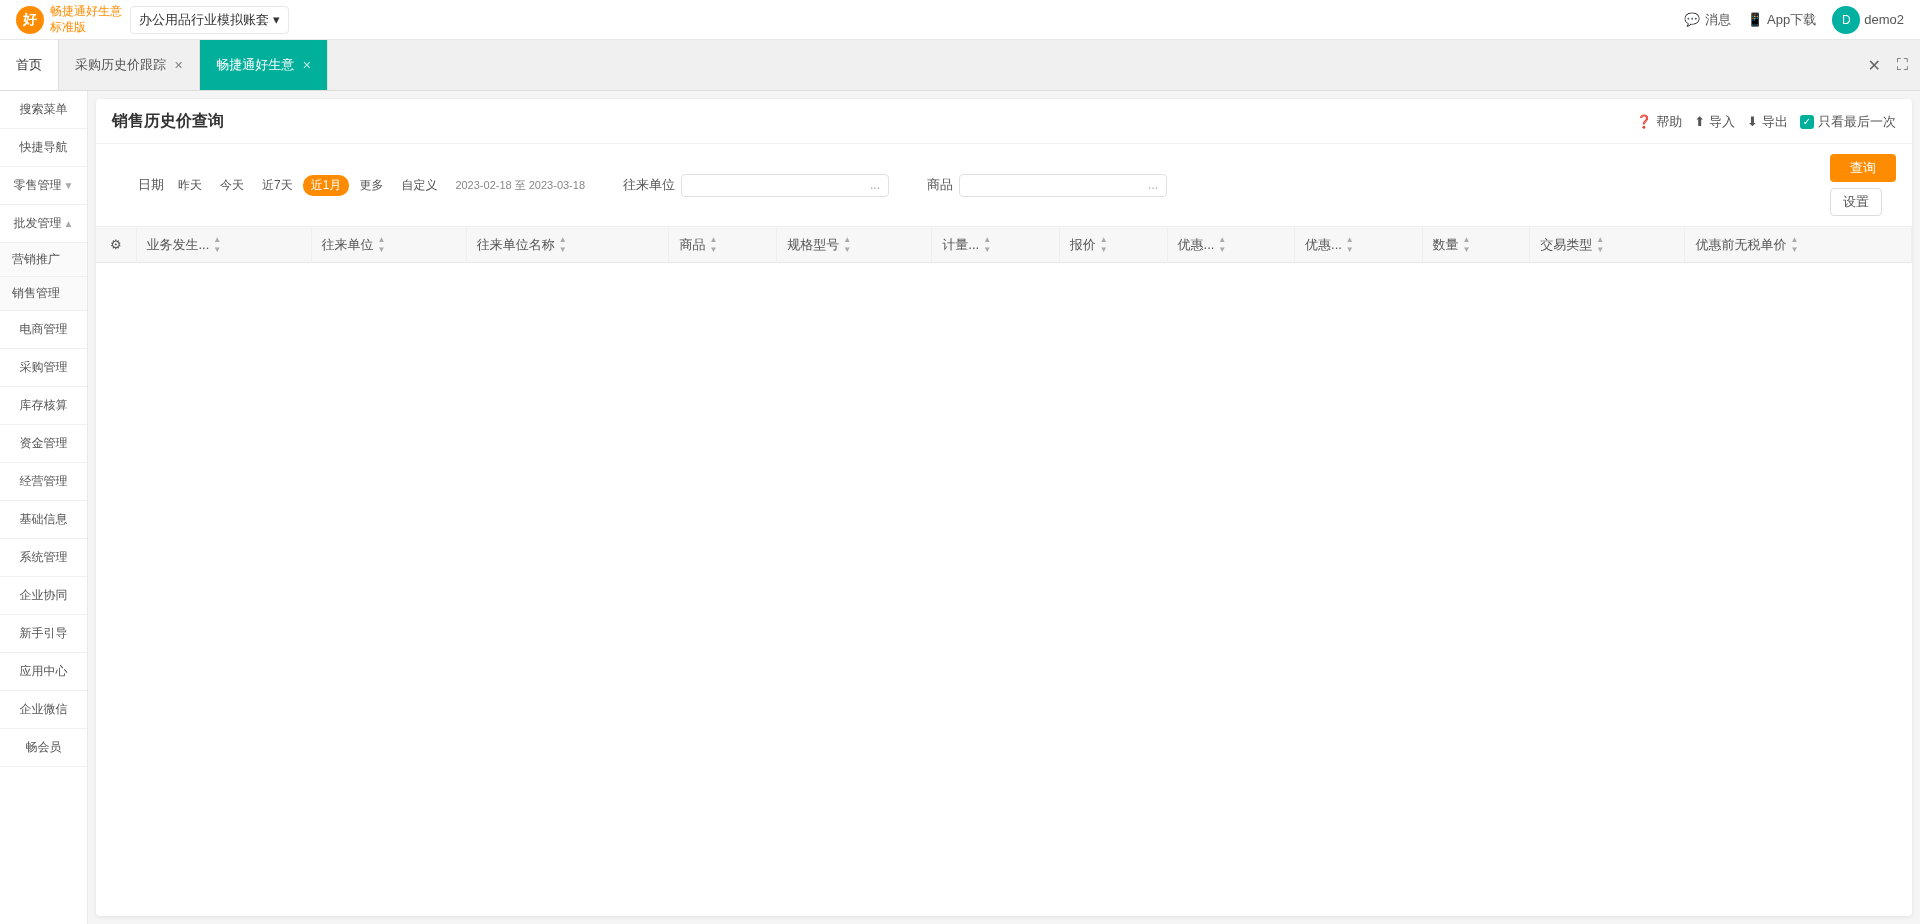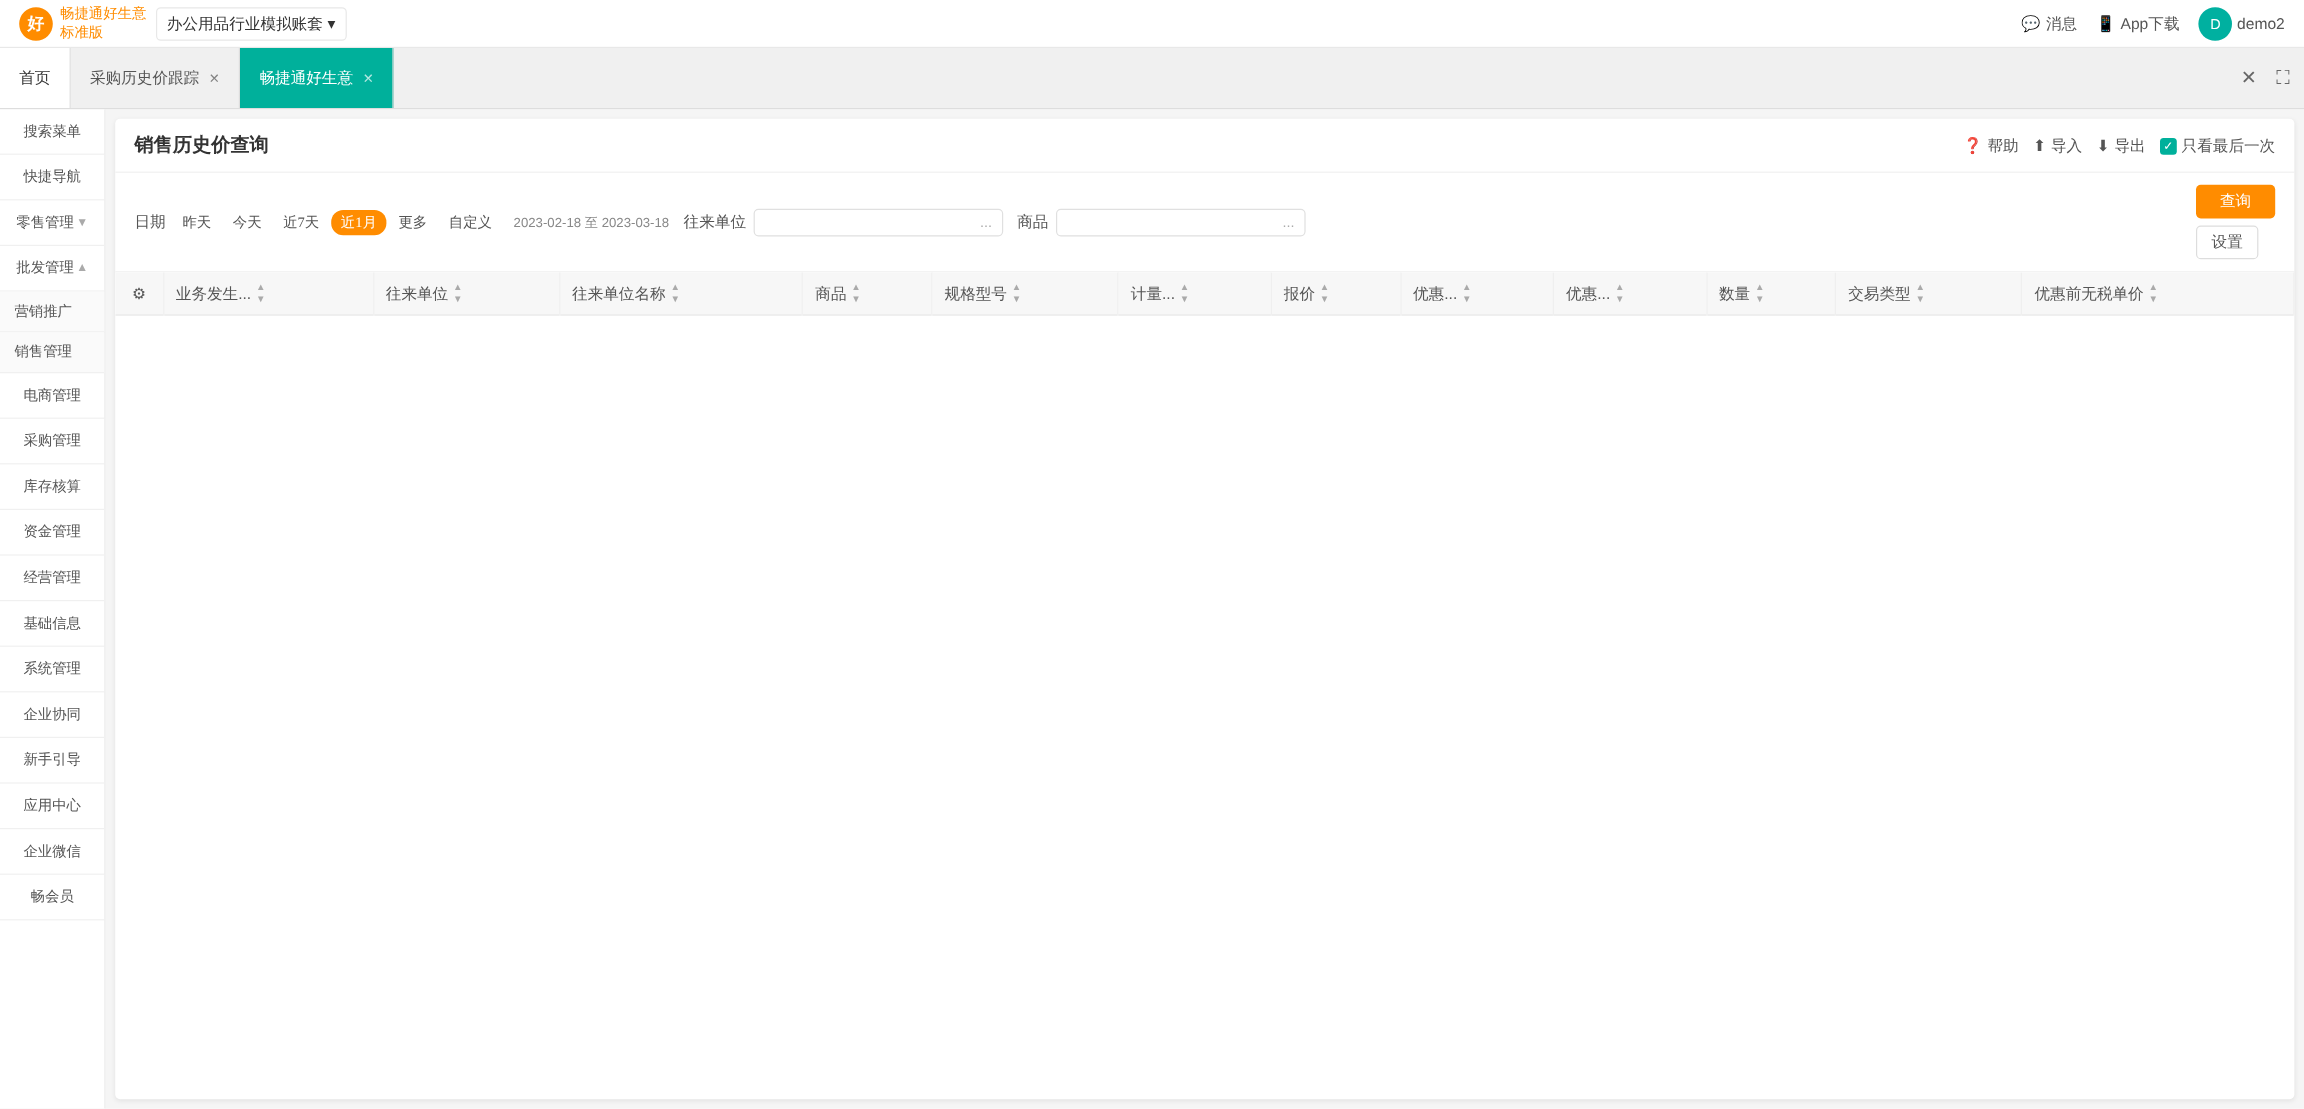--- a/index.html
+++ b/index.html
@@ -259,26 +259,26 @@
     }
     .filter-group {
       display: flex;
       align-items: center;
       gap: 6px;
     }
     .filter-label {
       font-size: 13px;
       color: #555;
       white-space: nowrap;
+      margin-left: 26px;
     }
     .date-btns {
       display: flex;
       align-items: center;
       gap: 2px;
-      font-family: Liberation Serif, serif;
     }
     .date-btn {
       padding: 2px 8px;
       font-size: 12px;
       color: #555;
       cursor: pointer;
       border-radius: 3px;
       white-space: nowrap;
     }
     .date-btn.active {

